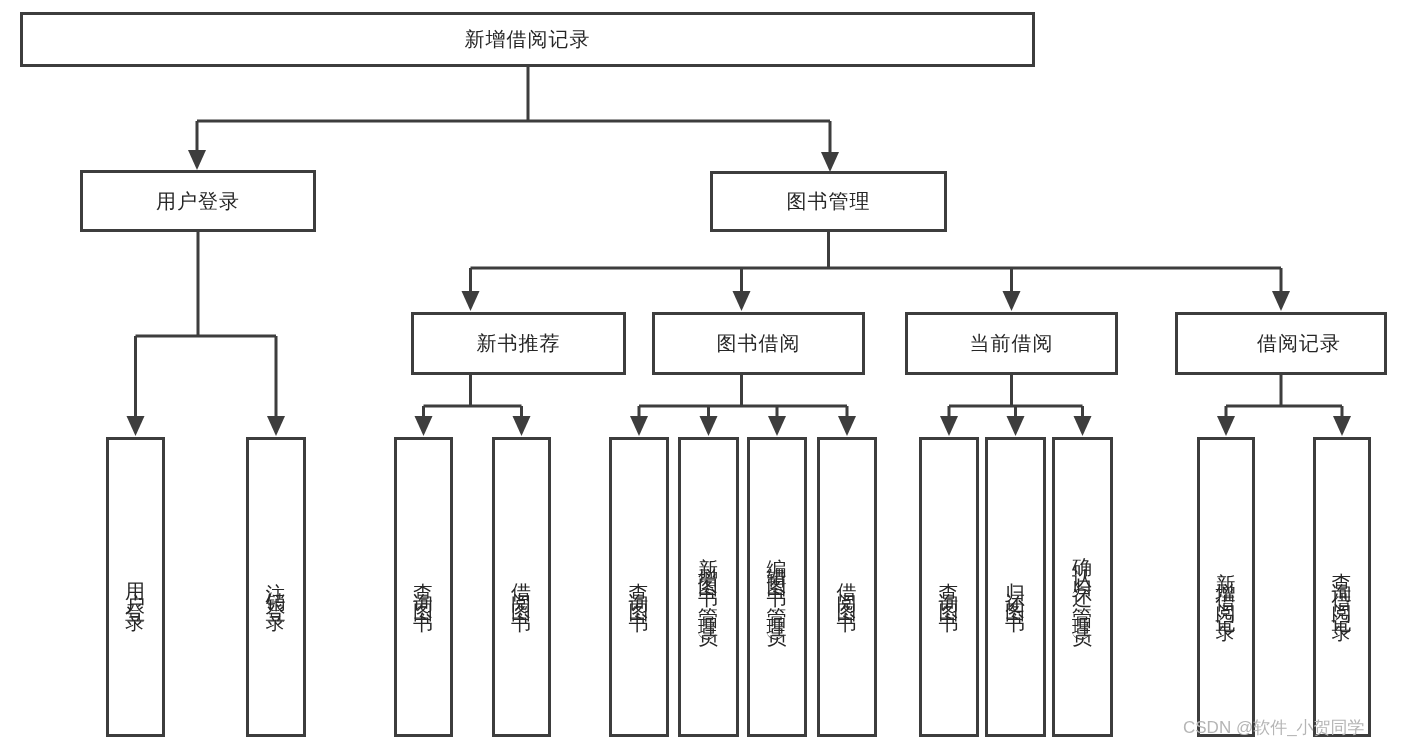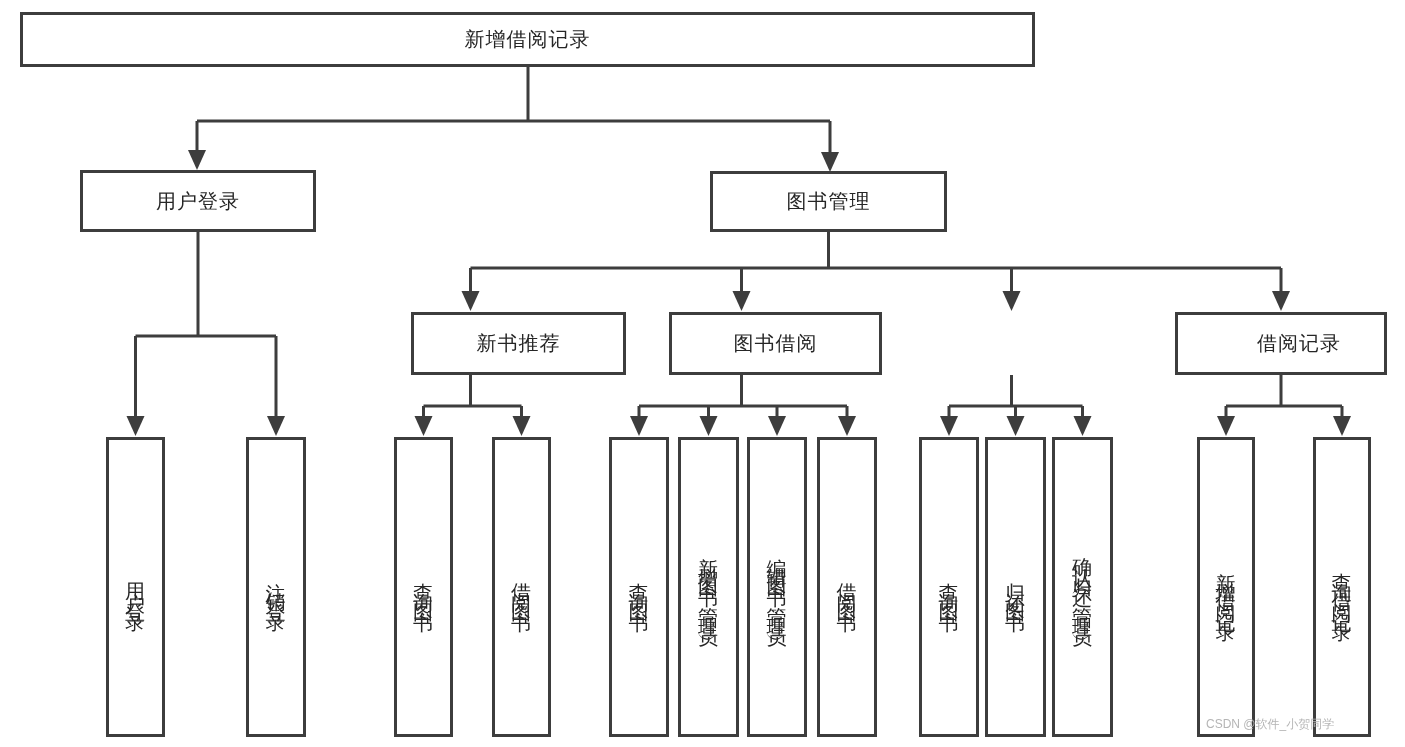--- a/index.html
+++ b/index.html
@@ -54,24 +54,23 @@
     text-orientation:mixed;
     font-size:20px;
     letter-spacing:10px;
     line-height:1;
     white-space:nowrap;
   }
   .watermark{
     position:absolute;
     left:1183px;
     top:716px;
-    font-size:12px;
+    font-size:17px;
     color:var(--watermark);
     white-space:nowrap;
-    margin-left:23px;
   }
 </style>
 </head>
 <body>
 
 <div class="canvas">
 
   <svg class="connector" width="1405" height="747" viewBox="0 0 1405 747" aria-hidden="true">
 
     <g>
@@ -129,22 +128,25 @@
   <div class="node hnode" style="left:80px;top:170px;width:236px;height:62px;">
     <span>用户登录</span>
   </div>
   <div class="node hnode" style="left:710px;top:171px;width:237px;height:61px;">
     <span>图书管理</span>
   </div>
 
   <div class="node hnode" style="left:363px;top:312px;width:215px;height:63px;margin-left:48px;">
     <span>新书推荐</span>
   </div>
-  <div class="node hnode" style="left:669px;top:312px;width:213px;height:63px;">
+  <div class="node hnode" style="left:652px;top:312px;width:213px;height:63px;">
     <span>图书借阅</span>
+  </div>
+  <div class="node hnode" style="left:905px;top:312px;width:213px;height:63px;">
+    <span>当前借阅</span>
   </div>
   <div class="node hnode" style="left:1175px;top:312px;width:212px;height:63px;padding-left:36px;">
     <span>借阅记录</span>
   </div>
 
   <div class="node vnode" style="left:106px;top:437px;width:59px;height:300px;">
     <span>用户登录</span>
   </div>
   <div class="node vnode" style="left:246px;top:437px;width:60px;height:300px;">
     <span>注销登录</span>

